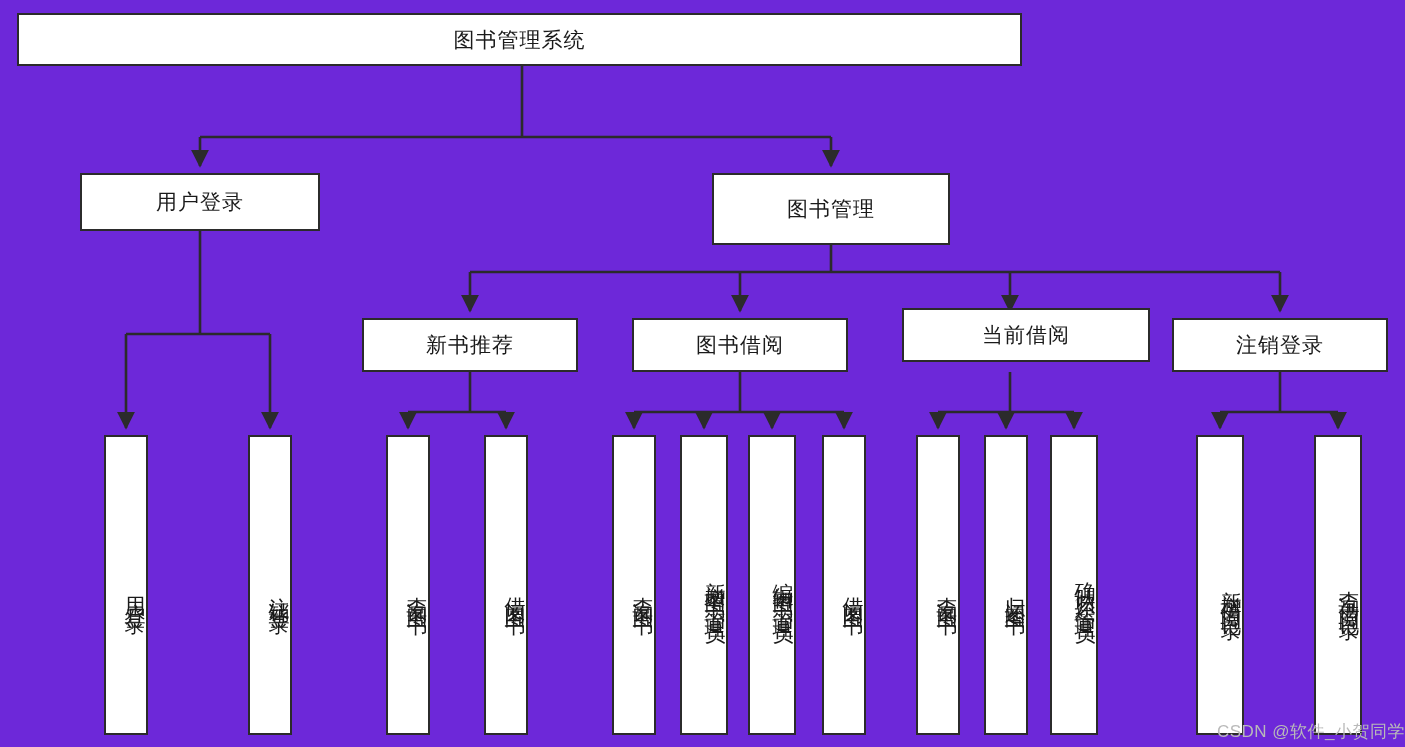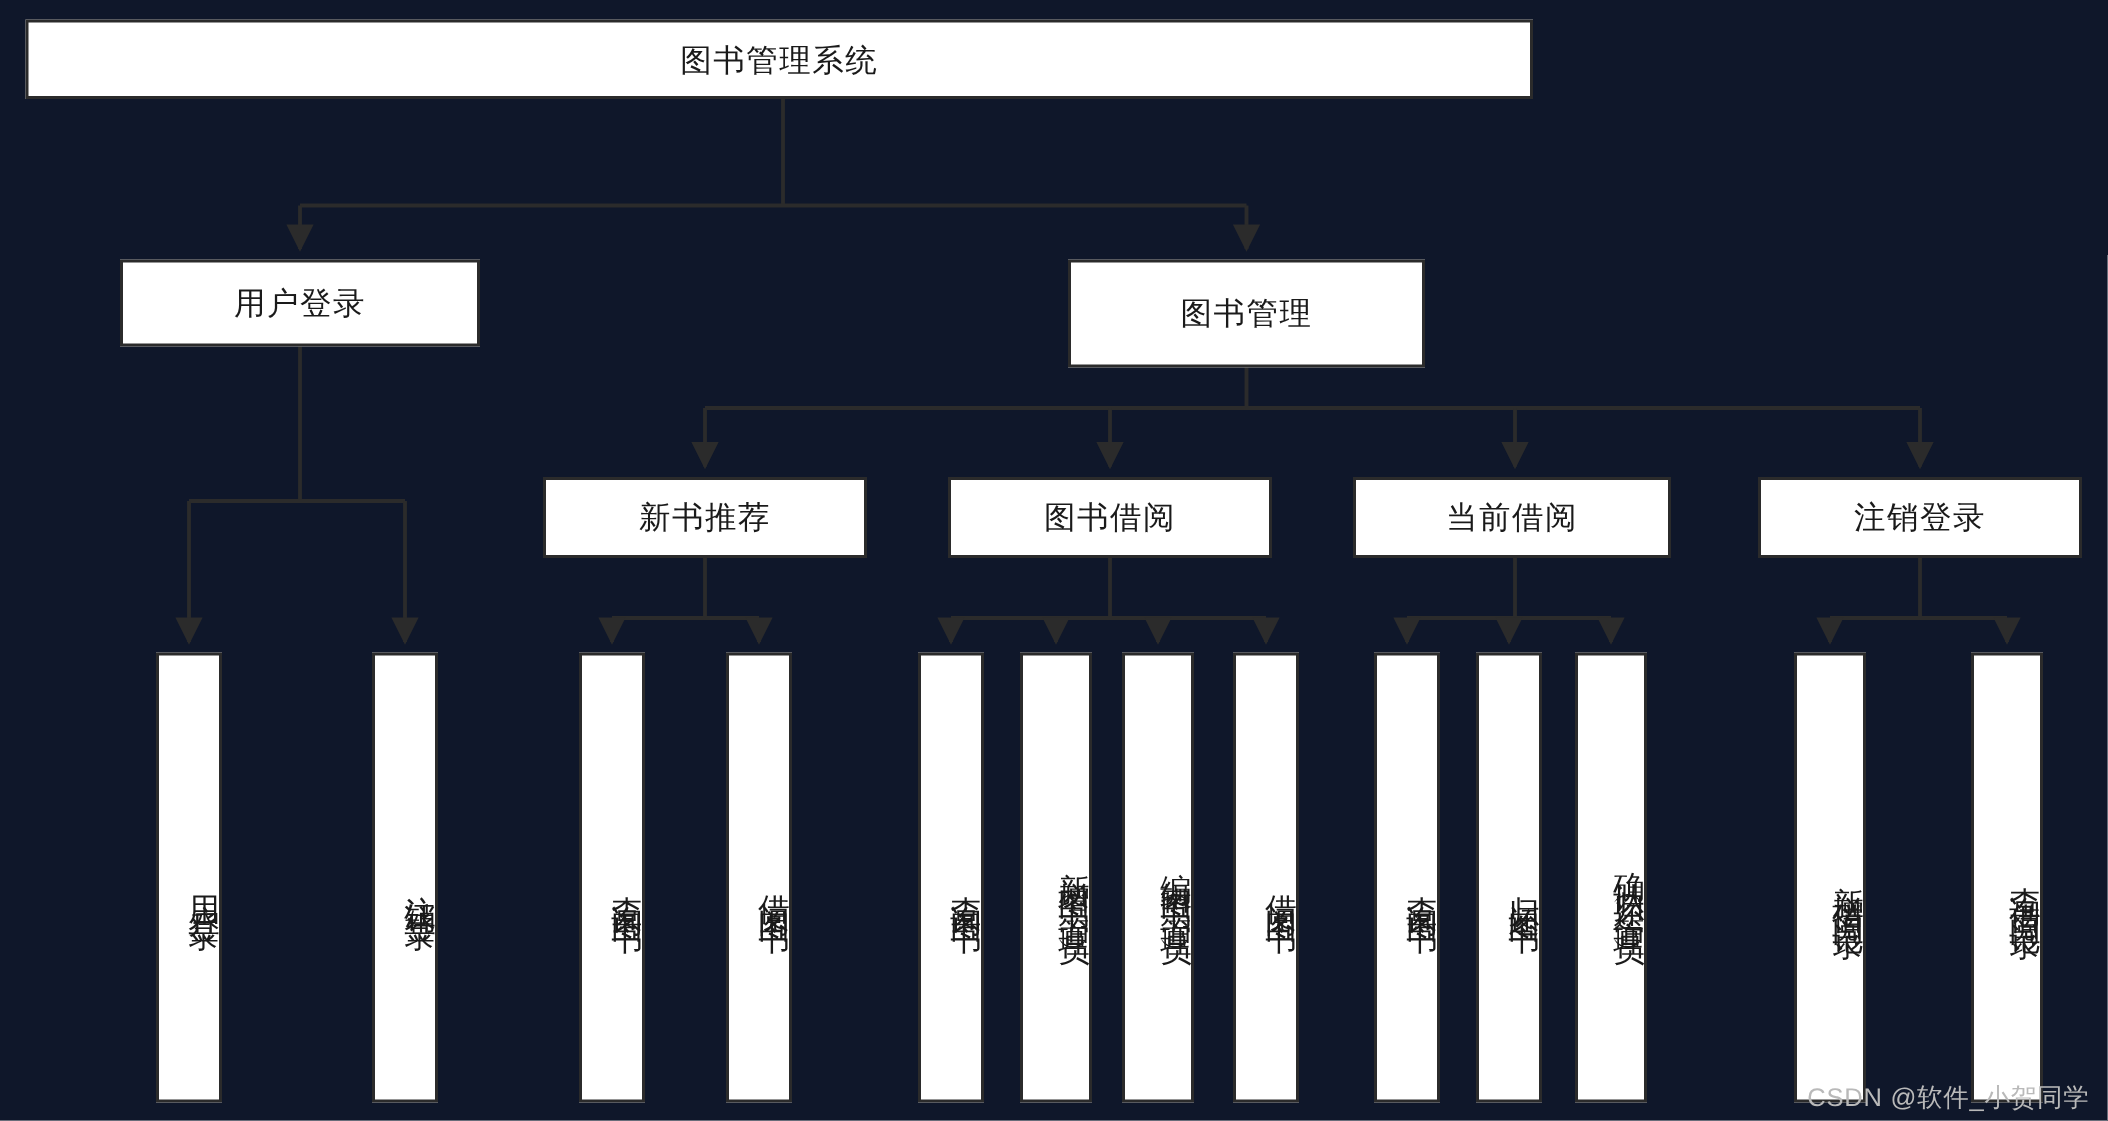--- a/index.html
+++ b/index.html
@@ -1,28 +1,28 @@
 <!DOCTYPE html>
 <html><head>
 <meta charset="utf-8">
 <style>
   html,body{margin:0;padding:0;background:#ffffff;}
   body{width:1405px;height:747px;overflow:hidden;
        font-family:"Liberation Sans","DejaVu Sans",sans-serif;}
-  #stage{position:relative;width:1405px;height:747px;background:#0f172a;}
+  #stage{position:relative;width:1405px;height:747px;background:#6d28d9;}
   svg#wires{position:absolute;left:0;top:0;width:1405px;height:747px;pointer-events:none;}
   .node{position:absolute;box-sizing:border-box;background:#ffffff;
         border:2px solid #2b2b2b;display:flex;align-items:center;
         justify-content:center;color:#1a1a1a;}
   .node.h{font-size:21px;letter-spacing:1px;}
   .node.v{writing-mode:vertical-rl;text-orientation:upright;
           font-size:21px;letter-spacing:6px;line-height:1.05;padding-top:14px;
           align-items:flex-start;justify-content:center;}
   .node.v span{writing-mode:vertical-rl;text-orientation:upright;}
-  #watermark{position:absolute;right:12px;bottom:4px;font-size:17px;
+  #watermark{position:absolute;right:0;bottom:4px;font-size:17px;
              color:#b9b9b9;white-space:nowrap;letter-spacing:.5px;}
 </style>
 </head>
 <body>
 
 <div id="stage">
 
   <svg id="wires" viewBox="0 0 1405 747">
     <defs>
       <marker id="arrow" viewBox="0 0 10 10" refX="9" refY="5" markerWidth="7" markerHeight="7" orient="auto-start-reverse">
@@ -83,21 +83,21 @@
   <div class="node h" style="left:712px;top:173px;width:238px;height:72px;">
     <span>图书管理</span>
   </div>
 
   <div class="node h" style="left:362px;top:318px;width:216px;height:54px;">
     <span>新书推荐</span>
   </div>
   <div class="node h" style="left:632px;top:318px;width:216px;height:54px;">
     <span>图书借阅</span>
   </div>
-  <div class="node h" style="left:902px;top:318px;width:212px;height:54px;">
+  <div class="node h" style="left:902px;top:308px;width:248px;height:54px;">
     <span>当前借阅</span>
   </div>
   <div class="node h" style="left:1172px;top:318px;width:216px;height:54px;">
     <span>注销登录</span>
   </div>
 
   <div class="node v" style="left:104px;top:435px;width:44px;height:300px;">
     <span>用户登录</span>
   </div>
   <div class="node v" style="left:248px;top:435px;width:44px;height:300px;">

